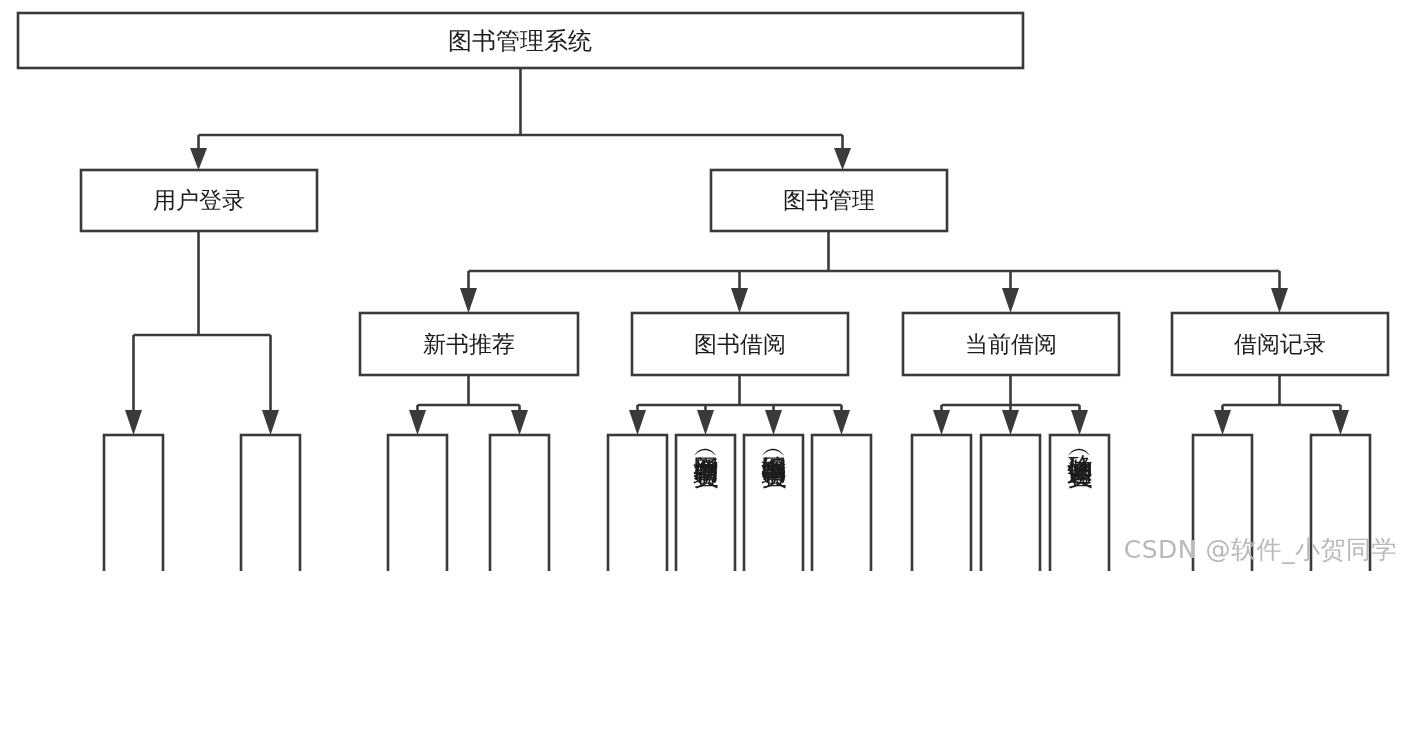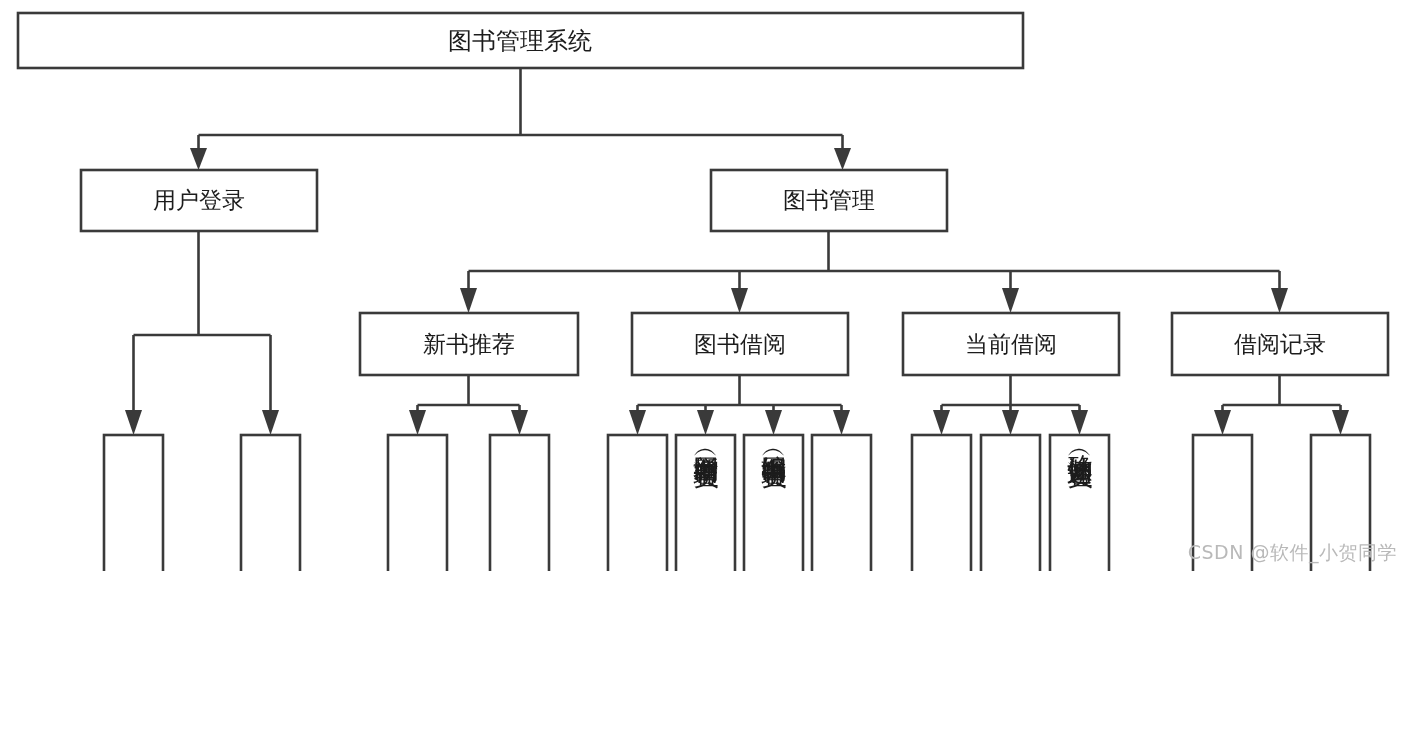--- a/index.html
+++ b/index.html
@@ -73,21 +73,21 @@
     color: #1c1c1c;
     letter-spacing: 1.5px;
     white-space: nowrap;
     text-align: center;
   }
   .watermark {
     position: absolute;
     right: 8px;
     bottom: 5px;
     font-family: "DejaVu Sans", "Liberation Sans", sans-serif;
-    font-size: 19px;
+    font-size: 25px;
     color: #b9b9b9;
     white-space: nowrap;
     letter-spacing: 0.5px;
   }
 </style>
 </head>
 <body>
 
 <div id="diagram-root">
 

